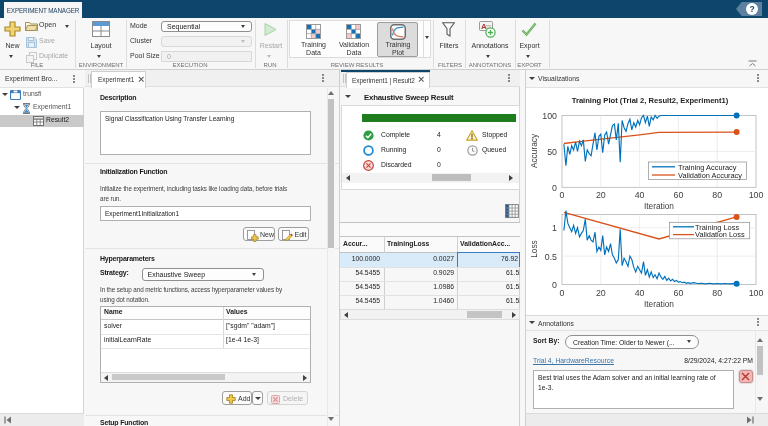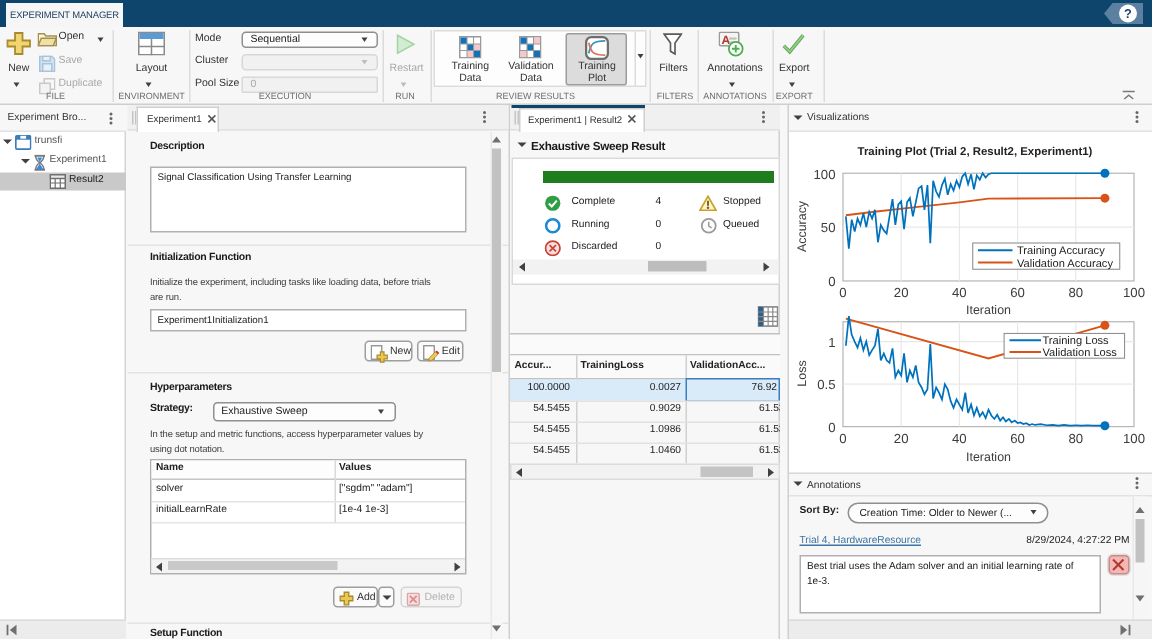--- a/index.html
+++ b/index.html
@@ -295,21 +295,21 @@
   <div class="abs" style="left:344.5px;top:74px;width:1px;height:9px;background:#c4c4c4"></div>
   <div class="doctab" style="left:346px;top:71.5px;width:84px;height:16px;line-height:15px;padding-left:5px;font-size:6.4px">Experiment1 | Result2</div>
   <svg class="abs" style="left:418px;top:75.5px" width="6.5" height="6.5" viewBox="0 0 7 7">
       <path d="M1 1 L6 6 M6 1 L1 6" stroke="#555" stroke-width="1.1"></path>
     </svg>
   <div class="dots3" style="left:508px;top:74px"></div>
     <div class="dots3" style="left:508px;top:77px"></div>
     <div class="dots3" style="left:508px;top:80px"></div>
 
   <div class="darr" style="left:345px;top:95px;border-left-width:3px;border-right-width:3px"></div>
-  <div class="hdbold" style="left:354px;top:93px;font-size:7.8px">Exhaustive Sweep Result</div>
+  <div class="hdbold" style="left:364px;top:93px;font-size:7.8px">Exhaustive Sweep Result</div>
   <div class="abs" style="left:341px;top:105px;width:179px;height:85px;background:#fff;border:1px solid #d9d9d9"></div>
   <div class="abs" style="left:362px;top:113.5px;width:154px;height:8px;background:#1e7e1e"></div>
 
   <svg class="abs" style="left:363px;top:129.5px" width="11" height="11" viewBox="0 0 13 13">
     <circle cx="6.5" cy="6.5" r="6" fill="#2e9e44"></circle>
     <path d="M3.4 6.7 L5.7 9 L9.7 4.4" stroke="#fff" stroke-width="1.7" fill="none"></path>
   </svg>
   <div class="cell" style="left:381px;top:131px">Complete</div>
   <div class="cell" style="left:437px;top:131px">4</div>
   <svg class="abs" style="left:466px;top:129.5px" width="12" height="11" viewBox="0 0 14 13">

